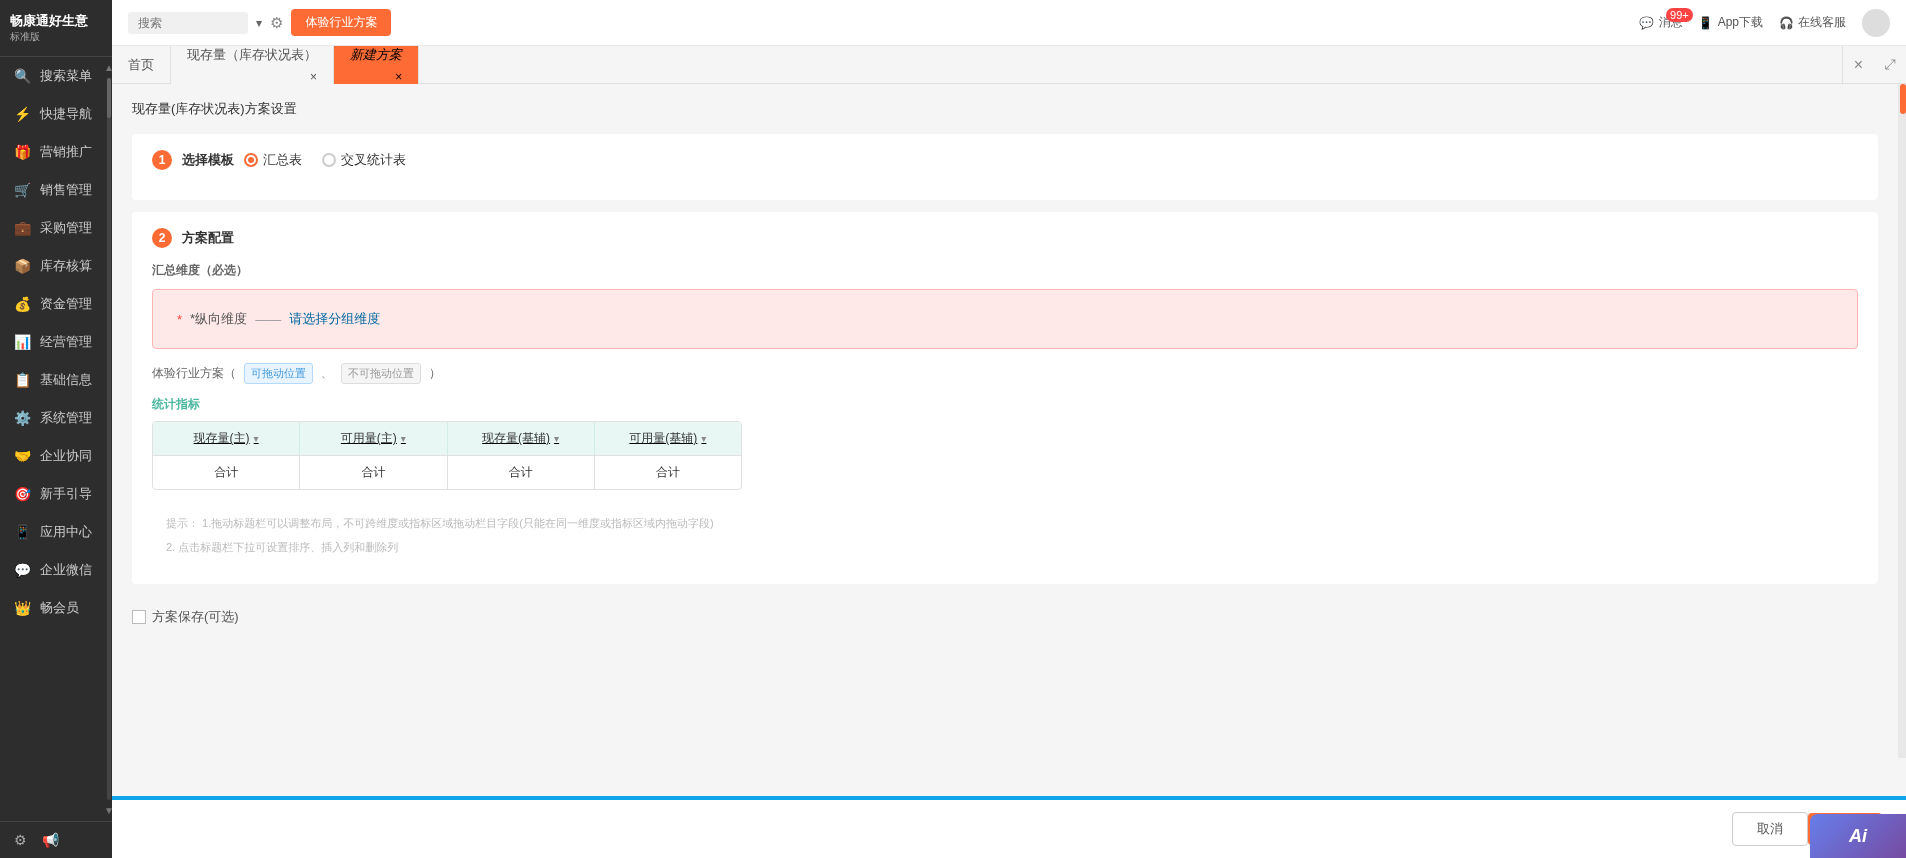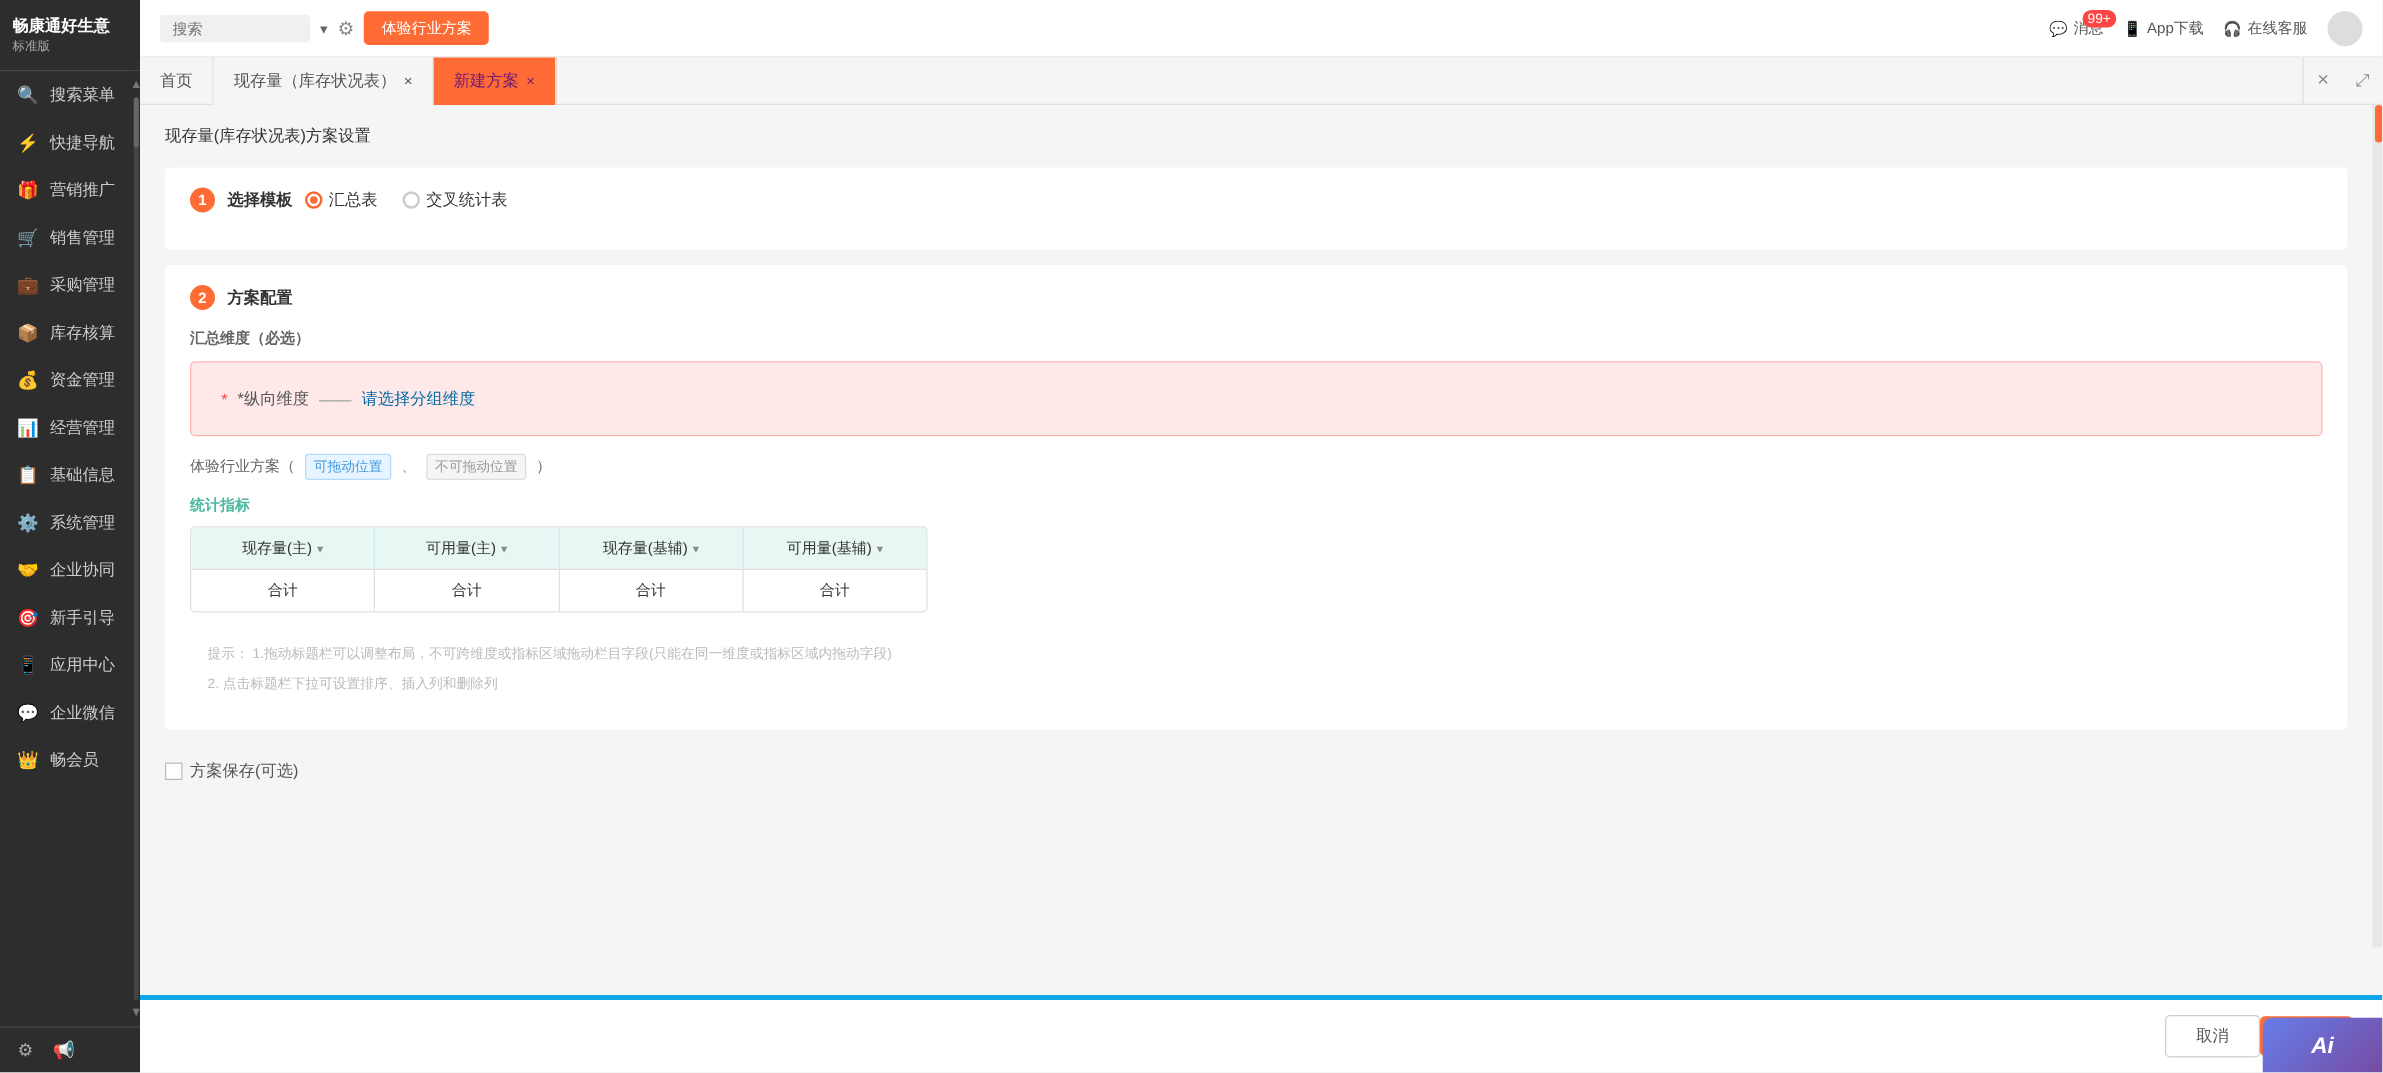--- a/index.html
+++ b/index.html
@@ -134,33 +134,35 @@
     .tabs-bar {
       background: #f5f5f5;
       display: flex;
       align-items: center;
       padding: 0 0;
       border-bottom: 1px solid #e0e0e0;
       height: 38px;
     }
     .tab {
       display: flex;
-      align-items: center;
+      align-items: flex-end;
       padding: 0 16px;
       height: 38px;
       font-size: 13px;
       cursor: pointer;
       color: #555;
       border-right: 1px solid #e0e0e0;
       gap: 6px;
       background: #f5f5f5;
+      flex-direction: column;
     }
     .tab.active {
       background: #ff6b35;
-      color: #701a75;
+      color: #000000;
+      font-style: italic;
     }
     .tab-close {
       font-size: 12px;
       color: inherit;
       cursor: pointer;
     }
     .tab-home {
       padding: 0 16px;
       height: 38px;
       display: flex;
@@ -350,20 +352,21 @@
     }
     .stats-table {
       border: 1px solid #e0e0e0;
       border-radius: 4px;
       overflow: hidden;
       width: 590px;
     }
     .stats-table-header {
       display: flex;
       background: #e8f7f4;
+      text-decoration: underline;
     }
     .stats-table-header-cell {
       flex: 1;
       display: flex;
       align-items: center;
       justify-content: center;
       padding: 8px 6px;
       font-size: 12px;
       color: #333;
       gap: 4px;

